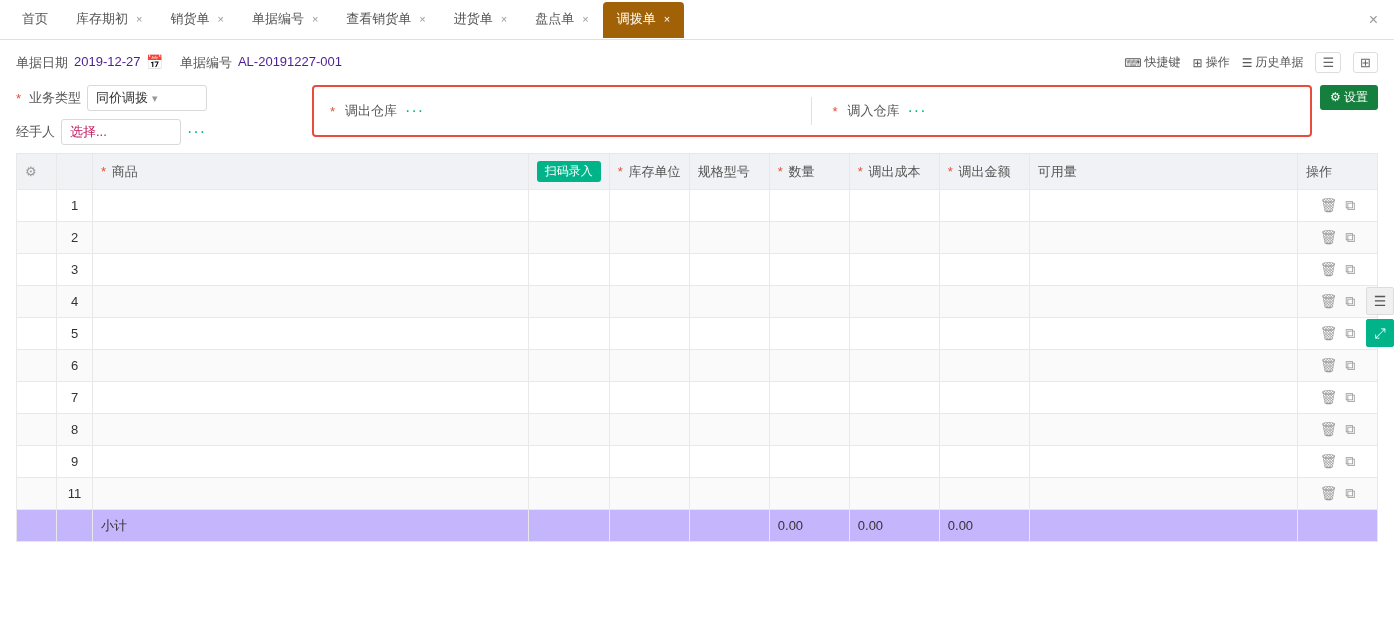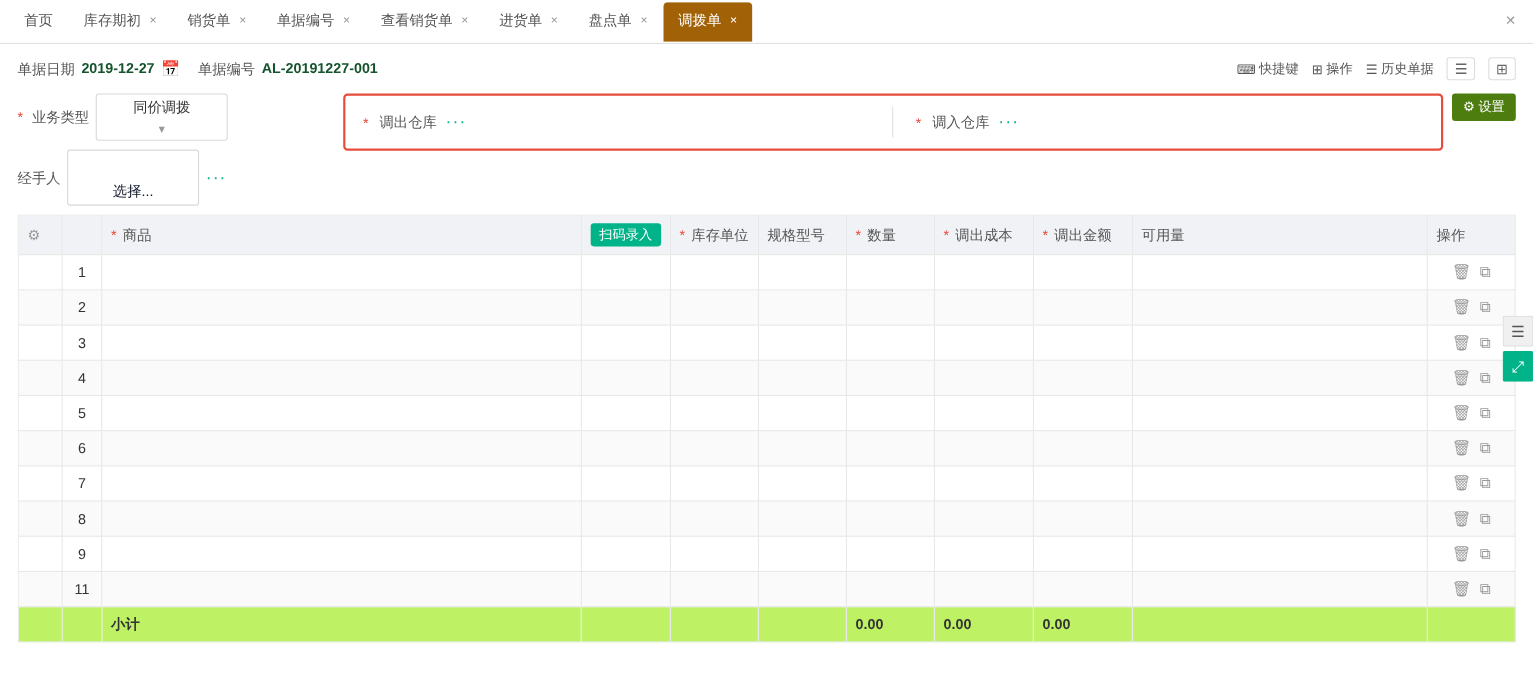--- a/index.html
+++ b/index.html
@@ -47,47 +47,46 @@
       display: flex; align-items: center; justify-content: space-between;
       margin-bottom: 12px;
     }
     .header-left {
       display: flex; align-items: center; gap: 16px;
     }
     .header-field {
       display: flex; align-items: flex-start; gap: 6px; font-size: 13px;
     }
     .header-field label { color: #555; }
-    .header-field .value { color: #14532d; font-weight: 700; }
+    .header-field .value { color: #4c1d95; font-weight: 400; }
     .calendar-icon { color: #00b388; cursor: pointer; font-size: 14px; }
     .header-right {
       display: flex; align-items: center; gap: 12px; font-size: 12px; color: #555;
     }
     .header-right-item {
       display: flex; align-items: center; gap: 3px; cursor: pointer;
     }
     .btn-settings {
-      background: #4d7c0f; color: #fff; border: none; padding: 4px 10px;
+      background: #15803d; color: #fff; border: none; padding: 4px 10px;
       border-radius: 3px; cursor: pointer; font-size: 12px;
     }
     .icon-btn {
       background: #fff; border: 1px solid #ddd; padding: 2px 6px;
       border-radius: 3px; cursor: pointer; font-size: 13px; color: #666;
     }
     .form-field {
       display: flex; align-items: center; gap: 6px;
     }
     .required-star { color: #e74c3c; margin-right: 2px; }
     .field-label { color: #555; font-size: 13px; }
     .select-box {
       display: flex; align-items: center; gap: 4px;
       border: 1px solid #d9d9d9; border-radius: 3px;
       padding: 3px 8px; min-width: 120px; cursor: pointer;
       background: #fff;
-      flex-direction: column;
     }
     .select-arrow { color: #999; font-size: 11px; }
     .more-btn { color: #00b388; cursor: pointer; font-size: 16px; letter-spacing: 1px; }
 
     
     .warehouse-section {
       border: 2px solid #e74c3c;
       border-radius: 4px;
       padding: 10px 16px;
       display: flex; align-items: center; gap: 20px;
@@ -117,21 +116,21 @@
       padding: 7px 8px; text-align: left;
       border: 1px solid #e8e8e8; color: #555; font-weight: normal;
       white-space: nowrap;
     }
     .data-table td {
       padding: 6px 8px;
       border: 1px solid #e8e8e8; color: #333;
       height: 32px;
     }
     .data-table tr:nth-child(even) td { background: #fafafa; }
-    .data-table tr.subtotal-row td { background: #bef264; font-weight: 700; }
+    .data-table tr.subtotal-row td { background: #c4b5fd; font-weight: 400; }
     .col-seq { width: 36px; text-align: center; color: #666; }
     .col-gear { width: 40px; text-align: center; }
     .col-product { min-width: 130px; }
     .col-scancode { width: 80px; }
     .col-unit { width: 80px; }
     .col-spec { width: 80px; }
     .col-qty { width: 80px; }
     .col-cost { width: 90px; }
     .col-amount { width: 90px; }
     .col-available { min-width: 80px; }
@@ -253,21 +252,21 @@
         <span class="field-label">业务类型</span>
         <div class="select-box">
           <span>同价调拨</span>
           <span class="select-arrow">▾</span>
         </div>
       </div>
 
       <div class="form-field">
         <span class="field-label">经手人</span>
         <div class="select-box">
-          <span style="color:#0f172a;margin-top:25px;">选择...</span>
+          <span style="color:#be185d;">选择...</span>
         </div>
         <span class="more-btn">···</span>
       </div>
     </div>
 
     <div style="display:flex; align-items:flex-start; gap:8px; flex:1;">
       <div class="warehouse-section">
 
         <div class="wh-field">
           <span class="required-star">*</span>

